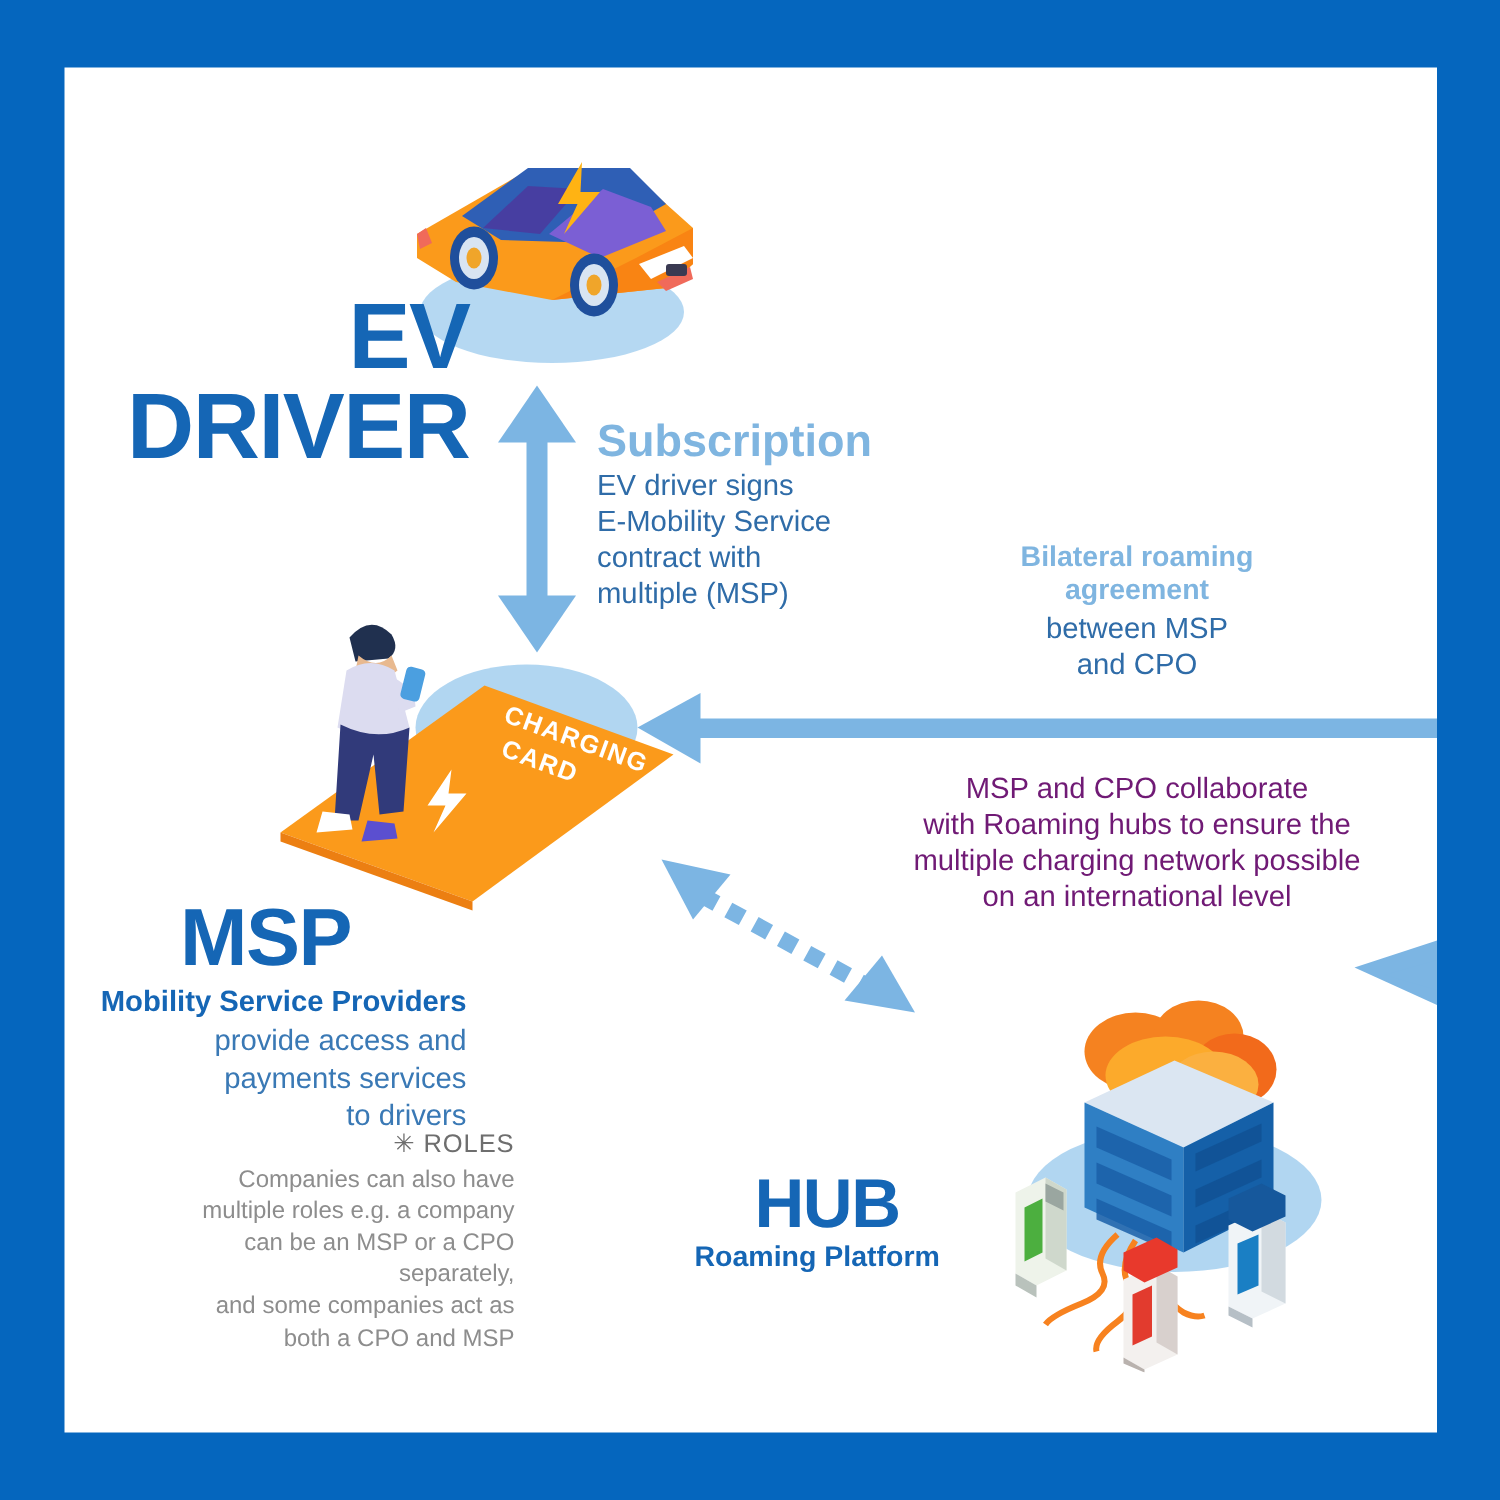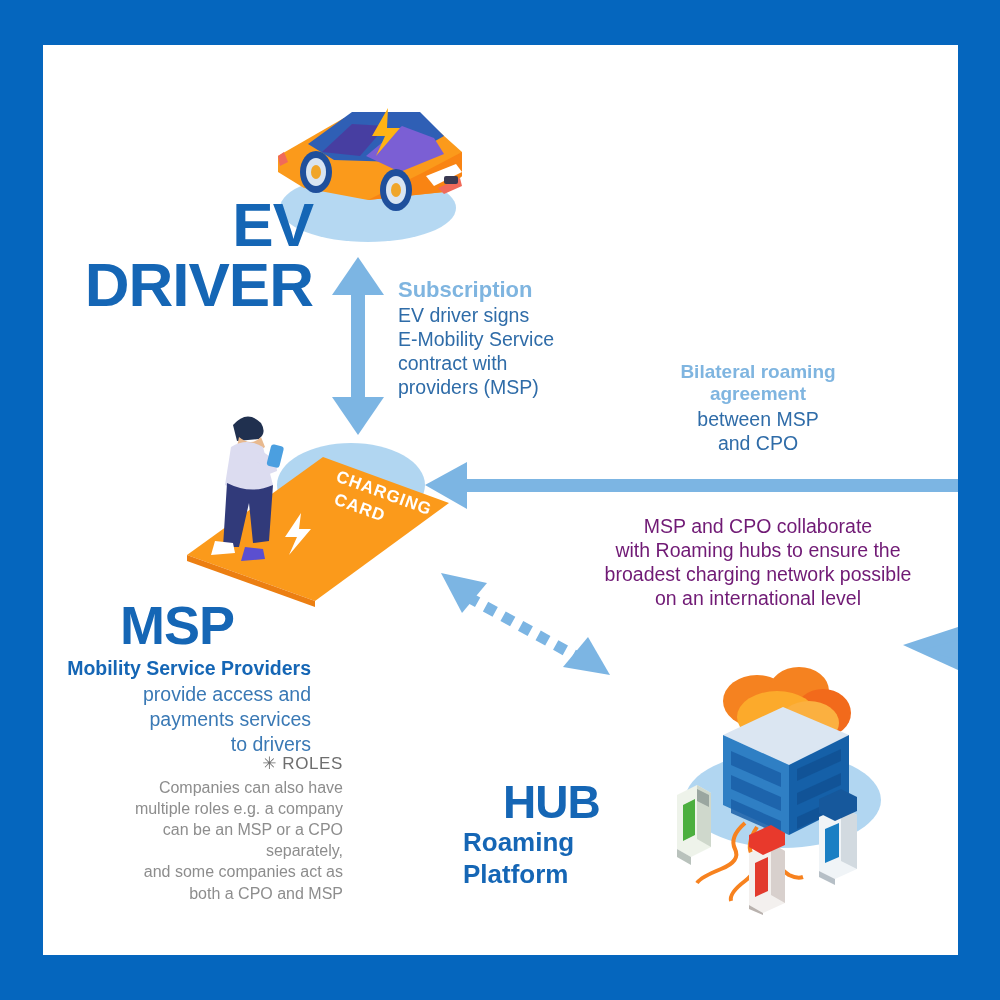--- a/index.html
+++ b/index.html
@@ -29,33 +29,33 @@
     left:0;top:555px;width:268px;text-align:center;font-size:54px;
   }
   #hub-title{
     left:460px;top:735px;width:140px;text-align:left;font-size:46px;
   }
 
   .role-sub-bold{
     font-weight:bold;color:#1566b5;font-size:19.5px;line-height:1.22;
   }
   #msp-sub{left:0;top:612px;width:268px;text-align:right;}
-  #hub-sub{left:420px;top:782px;width:180px;text-align:left;font-size:26px;}
+  #hub-sub{left:420px;top:782px;width:180px;text-align:left;font-size:19px;}
 
   .role-body{
     color:#3a79b5;font-size:19.5px;line-height:1.28;font-weight:normal;
   }
   #msp-body{left:0;top:637px;width:268px;text-align:right;}
 
   
   .ann-head{color:#7fb5e0;font-weight:bold;line-height:1.18;}
   .ann-body{color:#2f6ca8;line-height:1.23;}
 
   #subscription{left:355px;top:232px;width:230px;text-align:left;}
-  #subscription .ann-head{font-size:22px;margin-bottom:1px;}
+  #subscription .ann-head{font-size:30px;margin-bottom:1px;}
   #subscription .ann-body{font-size:19.5px;}
 
   #bilateral{left:575px;top:316px;width:280px;text-align:center;}
   #bilateral .ann-head{font-size:19px;margin-bottom:2px;}
   #bilateral .ann-body{font-size:19.5px;}
 
   #collab{left:520px;top:470px;width:390px;text-align:center;}
   #collab .ann-body{font-size:19.5px;color:#701a75;}
 
   
@@ -217,40 +217,40 @@
       <div>EV</div>
       <div>DRIVER</div>
     </div>
 
     <div class="abs" id="subscription">
       <div class="ann-head">Subscription</div>
       <div class="ann-body">
         <div>EV driver signs</div>
         <div>E-Mobility Service</div>
         <div>contract with</div>
-        <div>providers (MSP)</div>
+        <div>multiple (MSP)</div>
       </div>
     </div>
 
     <div class="abs" id="bilateral">
       <div class="ann-head">
         <div>Bilateral roaming</div>
         <div>agreement</div>
       </div>
       <div class="ann-body">
         <div>between MSP</div>
         <div>and CPO</div>
       </div>
     </div>
 
     <div class="abs" id="collab">
       <div class="ann-body">
         <div>MSP and CPO collaborate</div>
         <div>with Roaming hubs to ensure the</div>
-        <div>broadest charging network possible</div>
+        <div>multiple charging network possible</div>
         <div>on an international level</div>
       </div>
     </div>
 
     <div class="abs role-title" id="msp-title">MSP</div>
     <div class="abs role-sub-bold" id="msp-sub">Mobility Service Providers</div>
     <div class="abs role-body" id="msp-body">
       <div>provide access and</div>
       <div>payments services</div>
       <div>to drivers</div>

